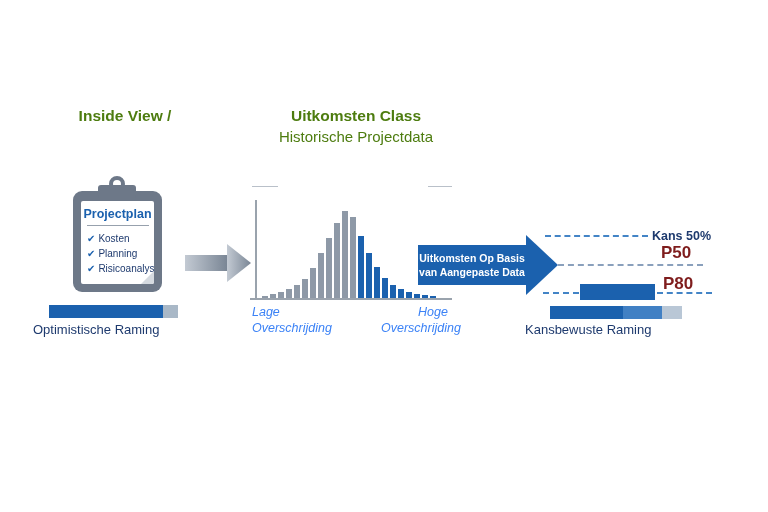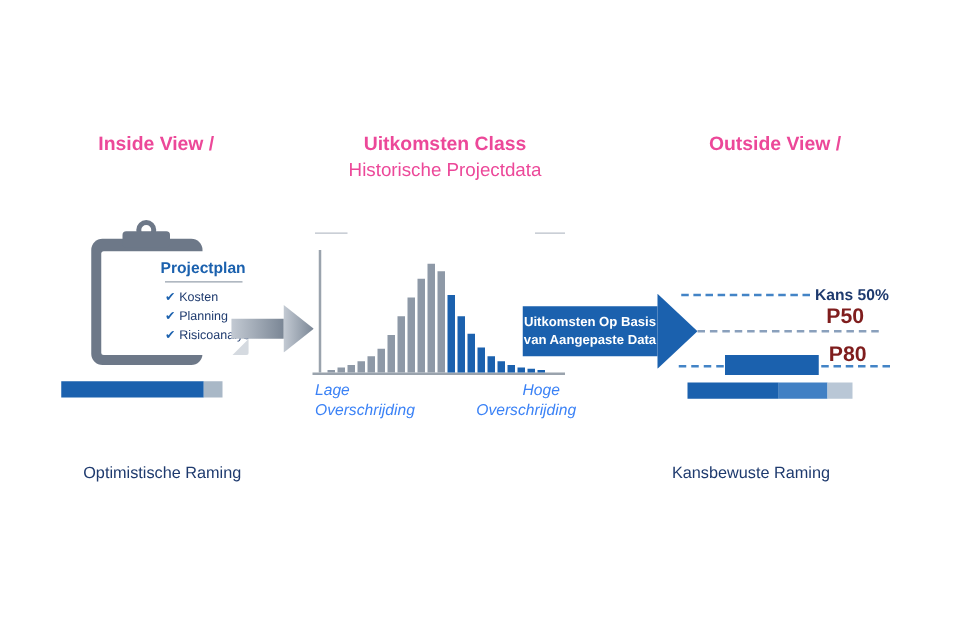--- a/index.html
+++ b/index.html
@@ -3,47 +3,47 @@
 <meta charset="utf-8">
 <style>
   html,body { margin:0; padding:0; background:#fff; }
   .canvas {
     position:relative; width:768px; height:512px; background:#ffffff;
     font-family:"Liberation Sans", sans-serif; color:#1e3a6e; overflow:hidden;
   }
   .abs { position:absolute; }
 
   
-  .col-header { position:absolute; text-align:center; color:#ec4899; }
+  .col-header { position:absolute; text-align:center; color:#4d7c0f; }
   .col-header .t { font-size:15.5px; font-weight:bold; line-height:19px; }
   .col-header .s { font-size:15px; line-height:19px; margin-top:2px; }
   .it { font-style:italic; }
 
   
   .clip-knob { position:absolute; left:109px; top:176px; width:8px; height:8px;
     background:#ffffff; border:4px solid #6d7888; border-radius:50%; }
   .clip-bar { position:absolute; left:98px; top:185px; width:38px; height:13px;
     background:#6d7888; border-radius:3px; }
   .clip-board { position:absolute; left:73px; top:191px; width:89px; height:101px;
     background:#6d7888; border-radius:9px; }
   .clip-paper { position:absolute; left:81px; top:201px; width:73px; height:83px;
-    background:#ffffff; border-radius:2px; overflow:hidden;padding-left:45px; }
+    background:#ffffff; border-radius:2px; overflow:hidden; }
   .paper-fold { position:absolute; right:0; bottom:0; width:0; height:0;
     border-style:solid; border-width:0 0 13px 13px;
     border-color:transparent transparent #d5dae0 transparent; }
   .paper-head { margin-top:6px; text-align:center; font-size:12.5px; font-weight:bold; color:#1b61ae; }
   .paper-rule { width:62px; height:1px; background:#97a1ad; margin:4px auto 5px auto; }
   .check-row { display:flex; align-items:center; padding-left:6px; line-height:15px; }
   .check-ico { color:#1b61ae; font-size:10px; margin-right:3px; }
   .check-lbl { font-size:10px; color:#1e3a6e; }
 
   
   .seg-bar { position:absolute; height:13px; display:flex; }
   .seg-bar > div { height:100%; }
-  .bar-caption { position:absolute; text-align:right; font-size:13px; color:#1e3a6e;margin-top:48px; }
+  .bar-caption { position:absolute; text-align:left; font-size:13px; color:#1e3a6e; }
 
   
   .chart-title { position:absolute; left:256px; top:177px; width:200px; text-align:center;
     font-size:12.5px; font-weight:bold; color:#5c6e85; }
   .title-line { position:absolute; top:186px; height:1px; background:#b9c0c9; }
   .y-axis { position:absolute; left:255px; top:200px; width:2px; height:98px; background:#9aa3ad; }
   .x-axis { position:absolute; left:250px; top:298px; width:202px; height:2px; background:#9aa3ad; }
   .hbars { position:absolute; left:262px; top:211px; width:178px; height:87px;
     display:flex; align-items:flex-end; gap:2px; }
   .hbars .hbar { width:6px; flex:0 0 6px; }
@@ -67,21 +67,20 @@
 <div class="canvas">
 
   <div class="col-header" style="left:25px; top:106px; width:200px;">
     <div class="t">Inside View /</div>
   </div>
   <div class="col-header" style="left:254px; top:106px; width:204px;">
     <div class="t">Uitkomsten Class</div>
     <div class="s">Historische Projectdata</div>
   </div>
   <div class="col-header" style="left:518px; top:106px; width:204px;">
-    <div class="t">Outside View /</div>
   </div>
 
   <div>
     <div class="clip-board"></div>
     <div class="clip-knob"></div>
     <div class="clip-bar"></div>
     <div class="clip-paper">
       <div class="paper-head">Projectplan</div>
       <div class="paper-rule"></div>
       <div class="check-row">
@@ -168,15 +167,15 @@
   <div class="p80-rect"></div>
   <div class="p-lbl" style="left:663px; top:274px;">P80</div>
   <div class="dash-blue" style="left:543px; top:292px; width:36px;"></div>
   <div class="dash-blue" style="left:657px; top:292px; width:55px;"></div>
 
   <div class="seg-bar" style="left:550px; top:306px;">
       <div style="width: 73px; background: rgb(27, 97, 174);"></div>
       <div style="width: 39px; background: rgb(65, 128, 196);"></div>
       <div style="width: 20px; background: rgb(185, 199, 214);"></div>
     </div>
-  <div class="bar-caption" style="left:512px; top:322px; width:152px;">Kansbewuste Raming</div>
+  <div class="bar-caption" style="left:525px; top:322px; width:152px;">Kansbewuste Raming</div>
 
 </div>
 
 </body></html>

